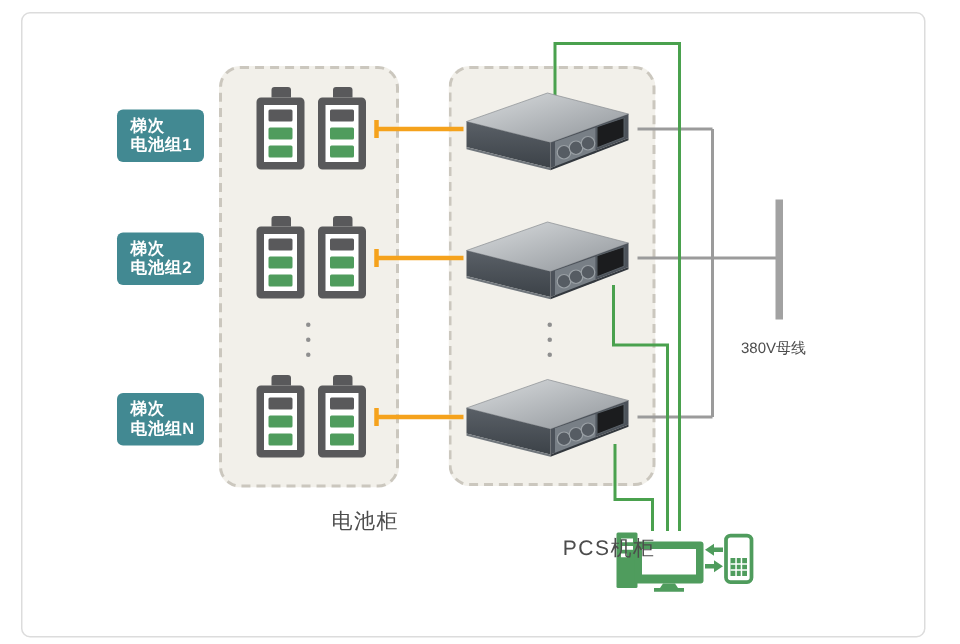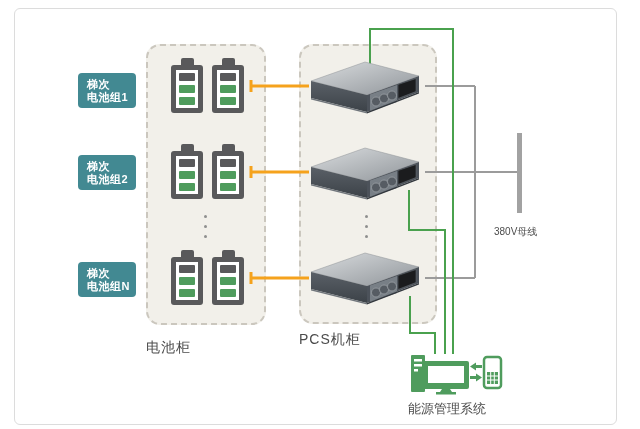--- a/index.html
+++ b/index.html
@@ -30,23 +30,23 @@
     background:#fff;box-sizing:border-box;display:flex;flex-direction:column;gap:4px;padding:3px;
   }
   .bat-bar{height:8px;border-radius:1px;}
   .bar-dark{background:var(--battery-dark,#59595b);}
   .bar-green{background:var(--battery-green,#4f9c5d);}
   .dots{position:absolute;display:flex;flex-direction:column;gap:7px;}
   .dot{width:3px;height:3px;border-radius:50%;background:#8f8f8f;}
   svg.layer{position:absolute;left:0;top:0;pointer-events:none;}
   svg.pcs{position:absolute;}
   svg.ems{position:absolute;left:394px;top:350px;}
-  .cab-caption{position:absolute;font-size:14px;color:var(--text,#4c4c4c);text-align:left;letter-spacing:1px;}
+  .cab-caption{position:absolute;font-size:14px;color:var(--text,#4c4c4c);text-align:right;letter-spacing:1px;}
   .cap-batt{left:134px;top:339px;width:120px;}
-  .cap-pcs{left:287px;top:331px;width:138px;}
+  .cap-pcs{left:287px;top:357px;width:138px;}
   .busbar-caption{position:absolute;left:482px;top:225px;font-size:10px;color:var(--text,#4c4c4c);}
   .ems-caption{position:absolute;left:391px;top:400px;width:88px;text-align:center;font-size:13px;color:var(--text,#4c4c4c);}
 </style>
 </head>
 <body>
 
 <div class="canvas">
 
   <div class="frame"></div>
 
@@ -218,15 +218,14 @@
     <g>
       <rect x="78" y="7" width="17" height="31" rx="3" fill="#ffffff" stroke="#4f9c5d" stroke-width="2.5"></rect>
       <rect x="81" y="22" width="11" height="12" fill="#4f9c5d"></rect>
       <path d="M84.7,22 V34 M88.3,22 V34 M81,26 H92 M81,30 H92" stroke="#ffffff" stroke-width="1" fill="none"></path>
     </g>
   </svg>
 
   <div class="cab-caption cap-batt">电池柜</div>
   <div class="cab-caption cap-pcs">PCS机柜</div>
   <div class="busbar-caption">380V母线</div>
-  <div class="ems-caption">能源管理系统</div>
 
 </div>
 
 </body></html>

